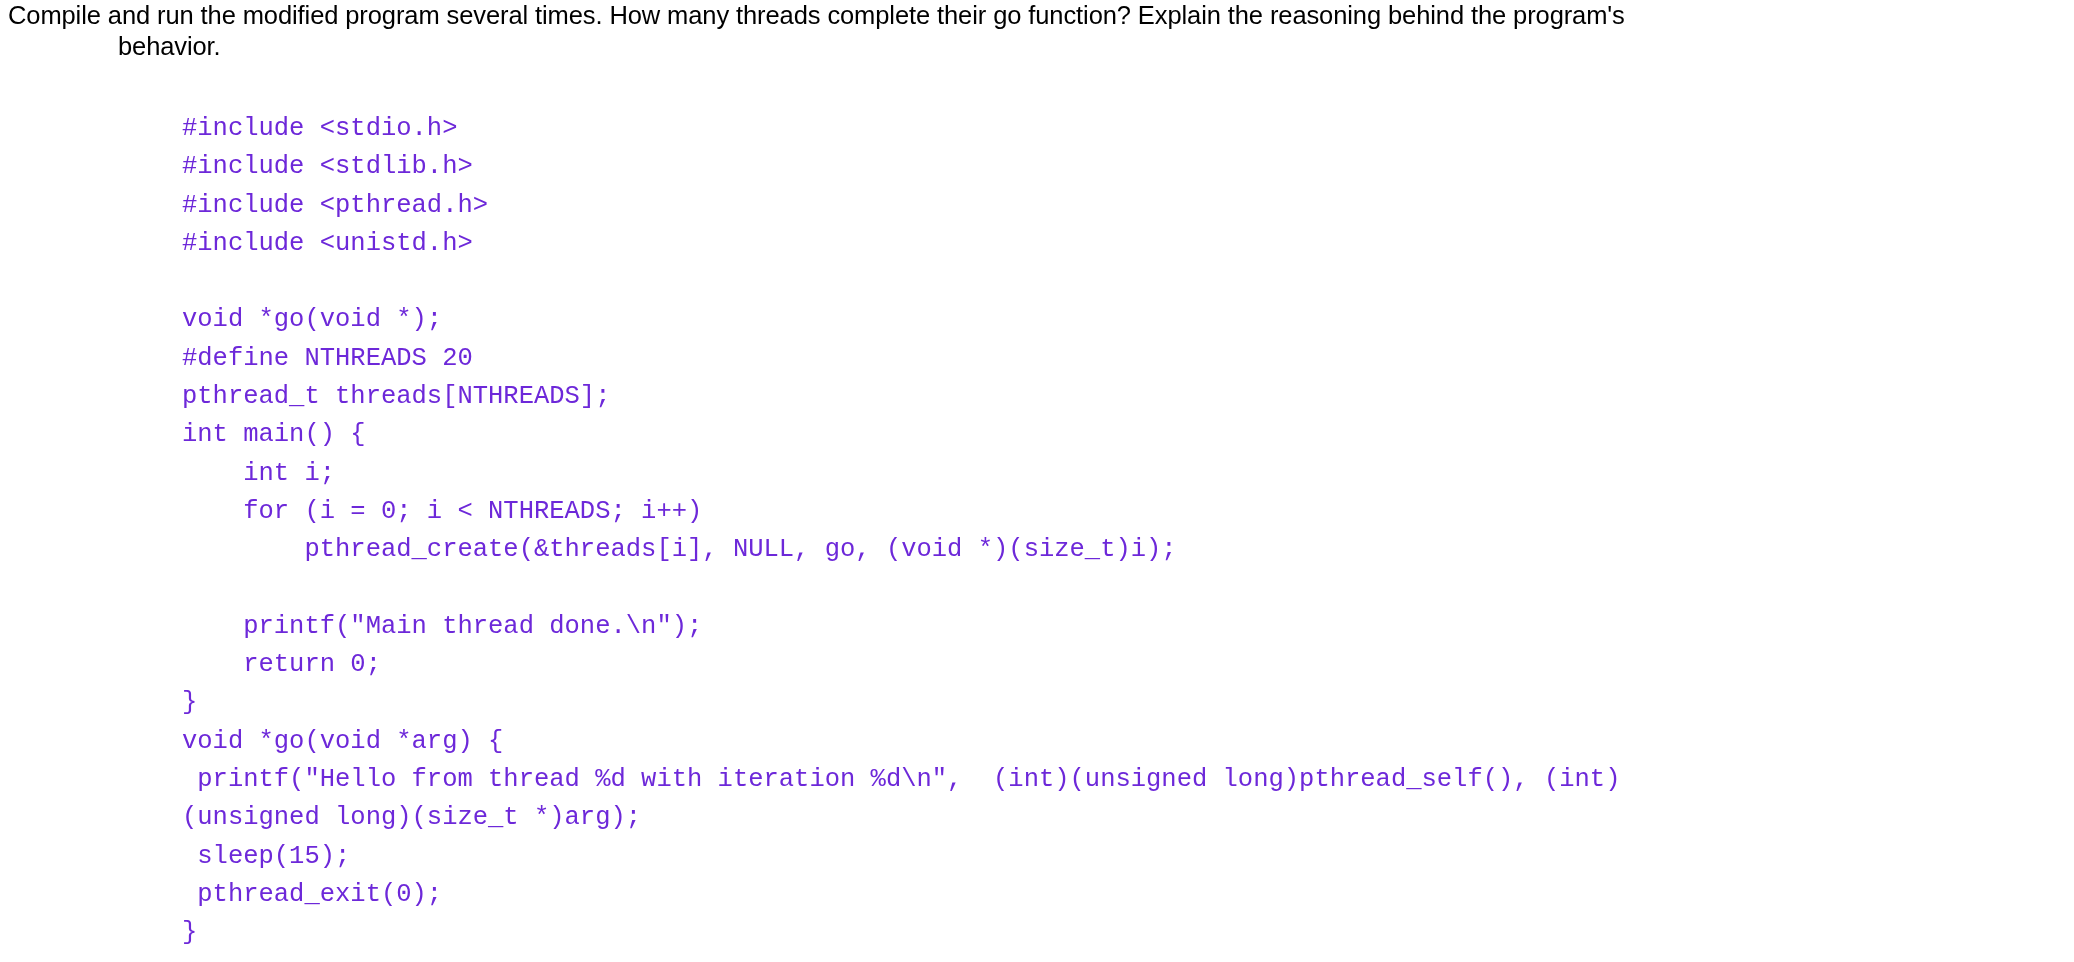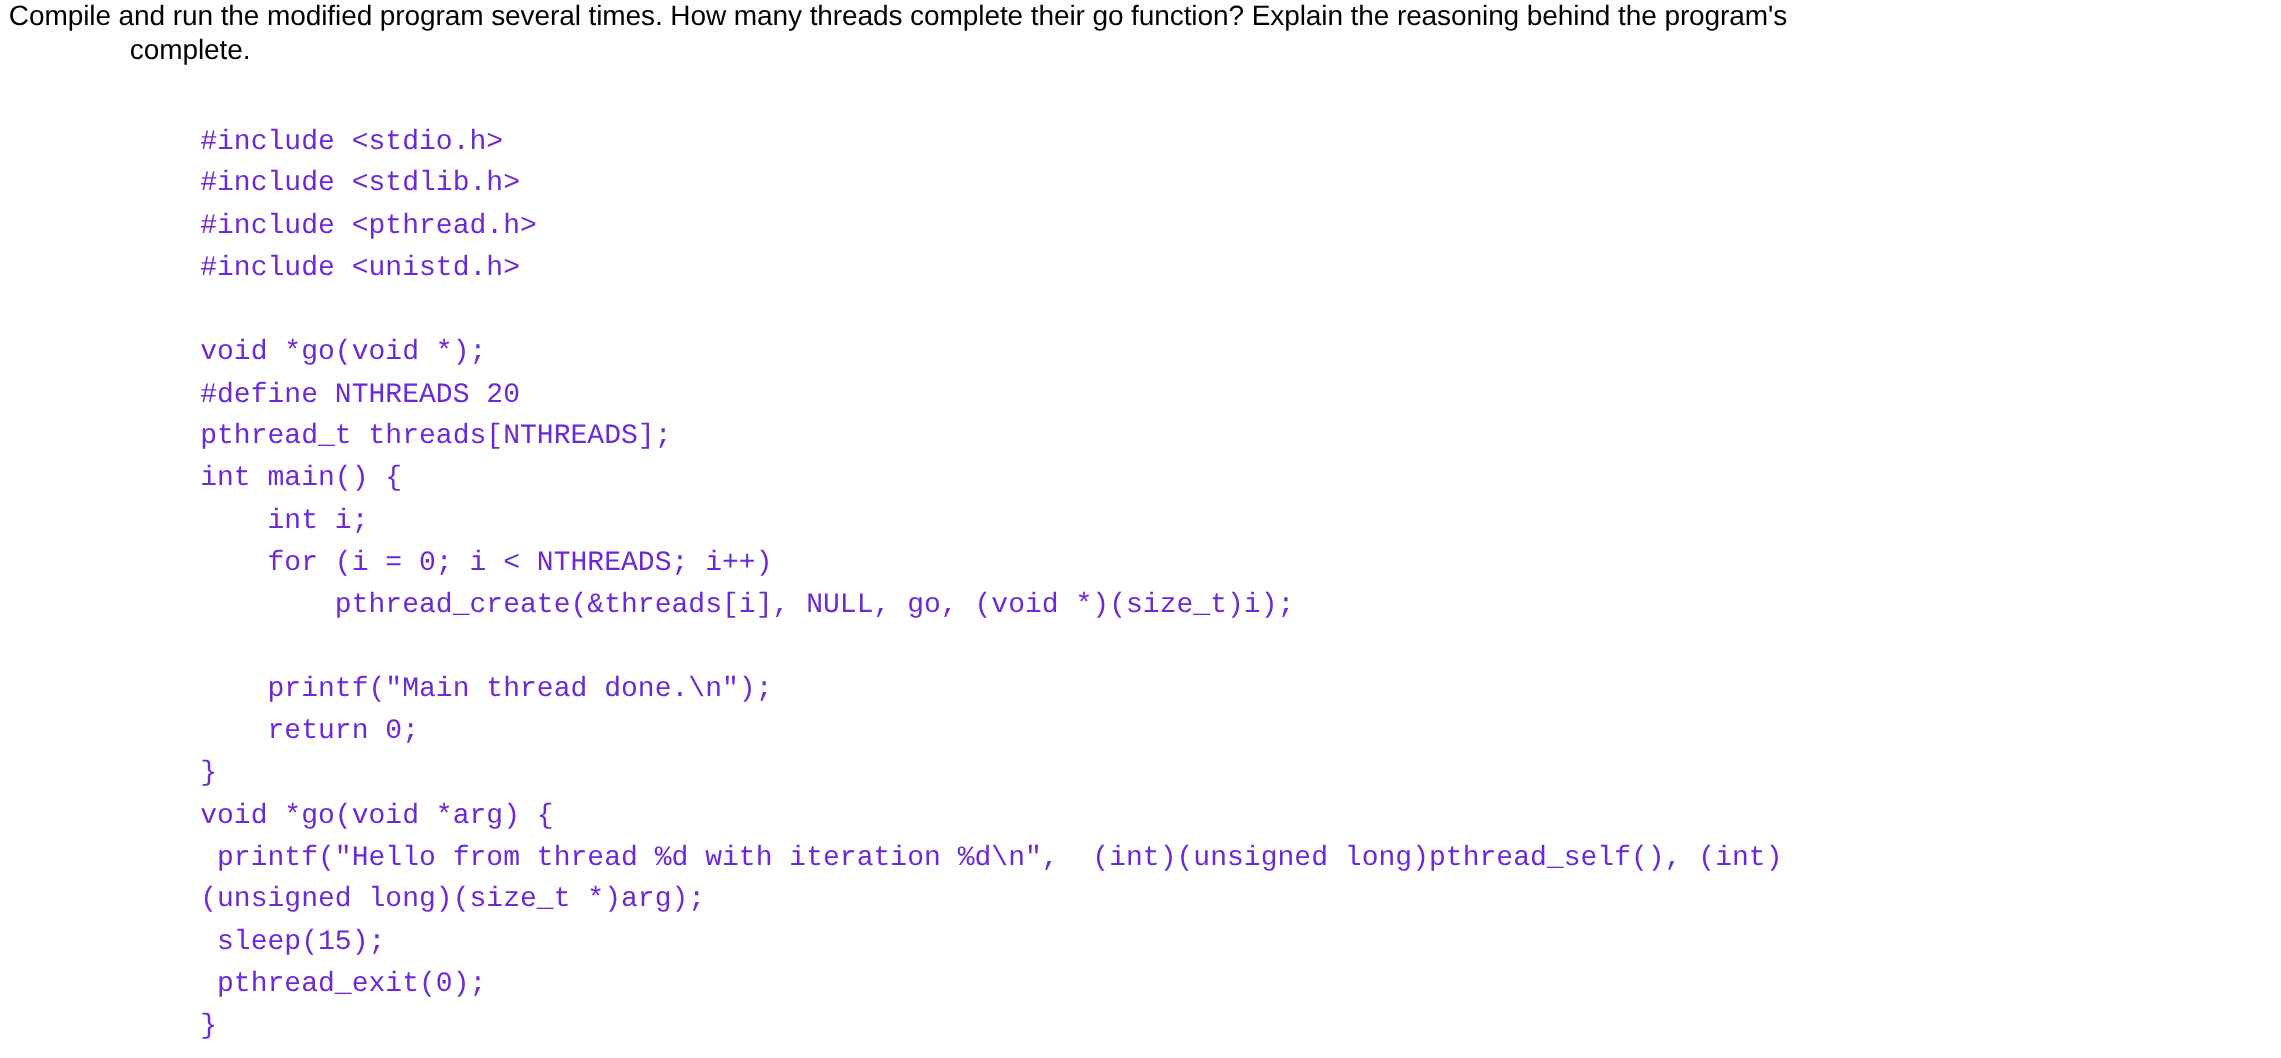--- a/index.html
+++ b/index.html
@@ -65,18 +65,18 @@
     min-height: 38.3px;
   }
 </style>
 </head>
 <body>
 
 <div id="page">
 
   <div class="prompt">
     <span class="line-1">Compile and run the modified program several times. How many threads complete their go function? Explain the reasoning behind the program's</span>
-    <span class="line-2">complete.</span>
+    <span class="line-2">behavior.</span>
   </div>
 
   <div class="code-block" id="code-listing"><span class="code-line">#include &lt;stdio.h&gt;</span><span class="code-line">#include &lt;stdlib.h&gt;</span><span class="code-line">#include &lt;pthread.h&gt;</span><span class="code-line">#include &lt;unistd.h&gt;</span><span class="code-line blank">&nbsp;</span><span class="code-line">void *go(void *);</span><span class="code-line">#define NTHREADS 20</span><span class="code-line">pthread_t threads[NTHREADS];</span><span class="code-line">int main() {</span><span class="code-line">    int i;</span><span class="code-line">    for (i = 0; i &lt; NTHREADS; i++)</span><span class="code-line">        pthread_create(&amp;threads[i], NULL, go, (void *)(size_t)i);</span><span class="code-line blank">&nbsp;</span><span class="code-line">    printf("Main thread done.\n");</span><span class="code-line">    return 0;</span><span class="code-line">}</span><span class="code-line">void *go(void *arg) {</span><span class="code-line"> printf("Hello from thread %d with iteration %d\n",  (int)(unsigned long)pthread_self(), (int)</span><span class="code-line">(unsigned long)(size_t *)arg);</span><span class="code-line"> sleep(15);</span><span class="code-line"> pthread_exit(0);</span><span class="code-line">}</span></div>
 
 </div>
 
 </body></html>

